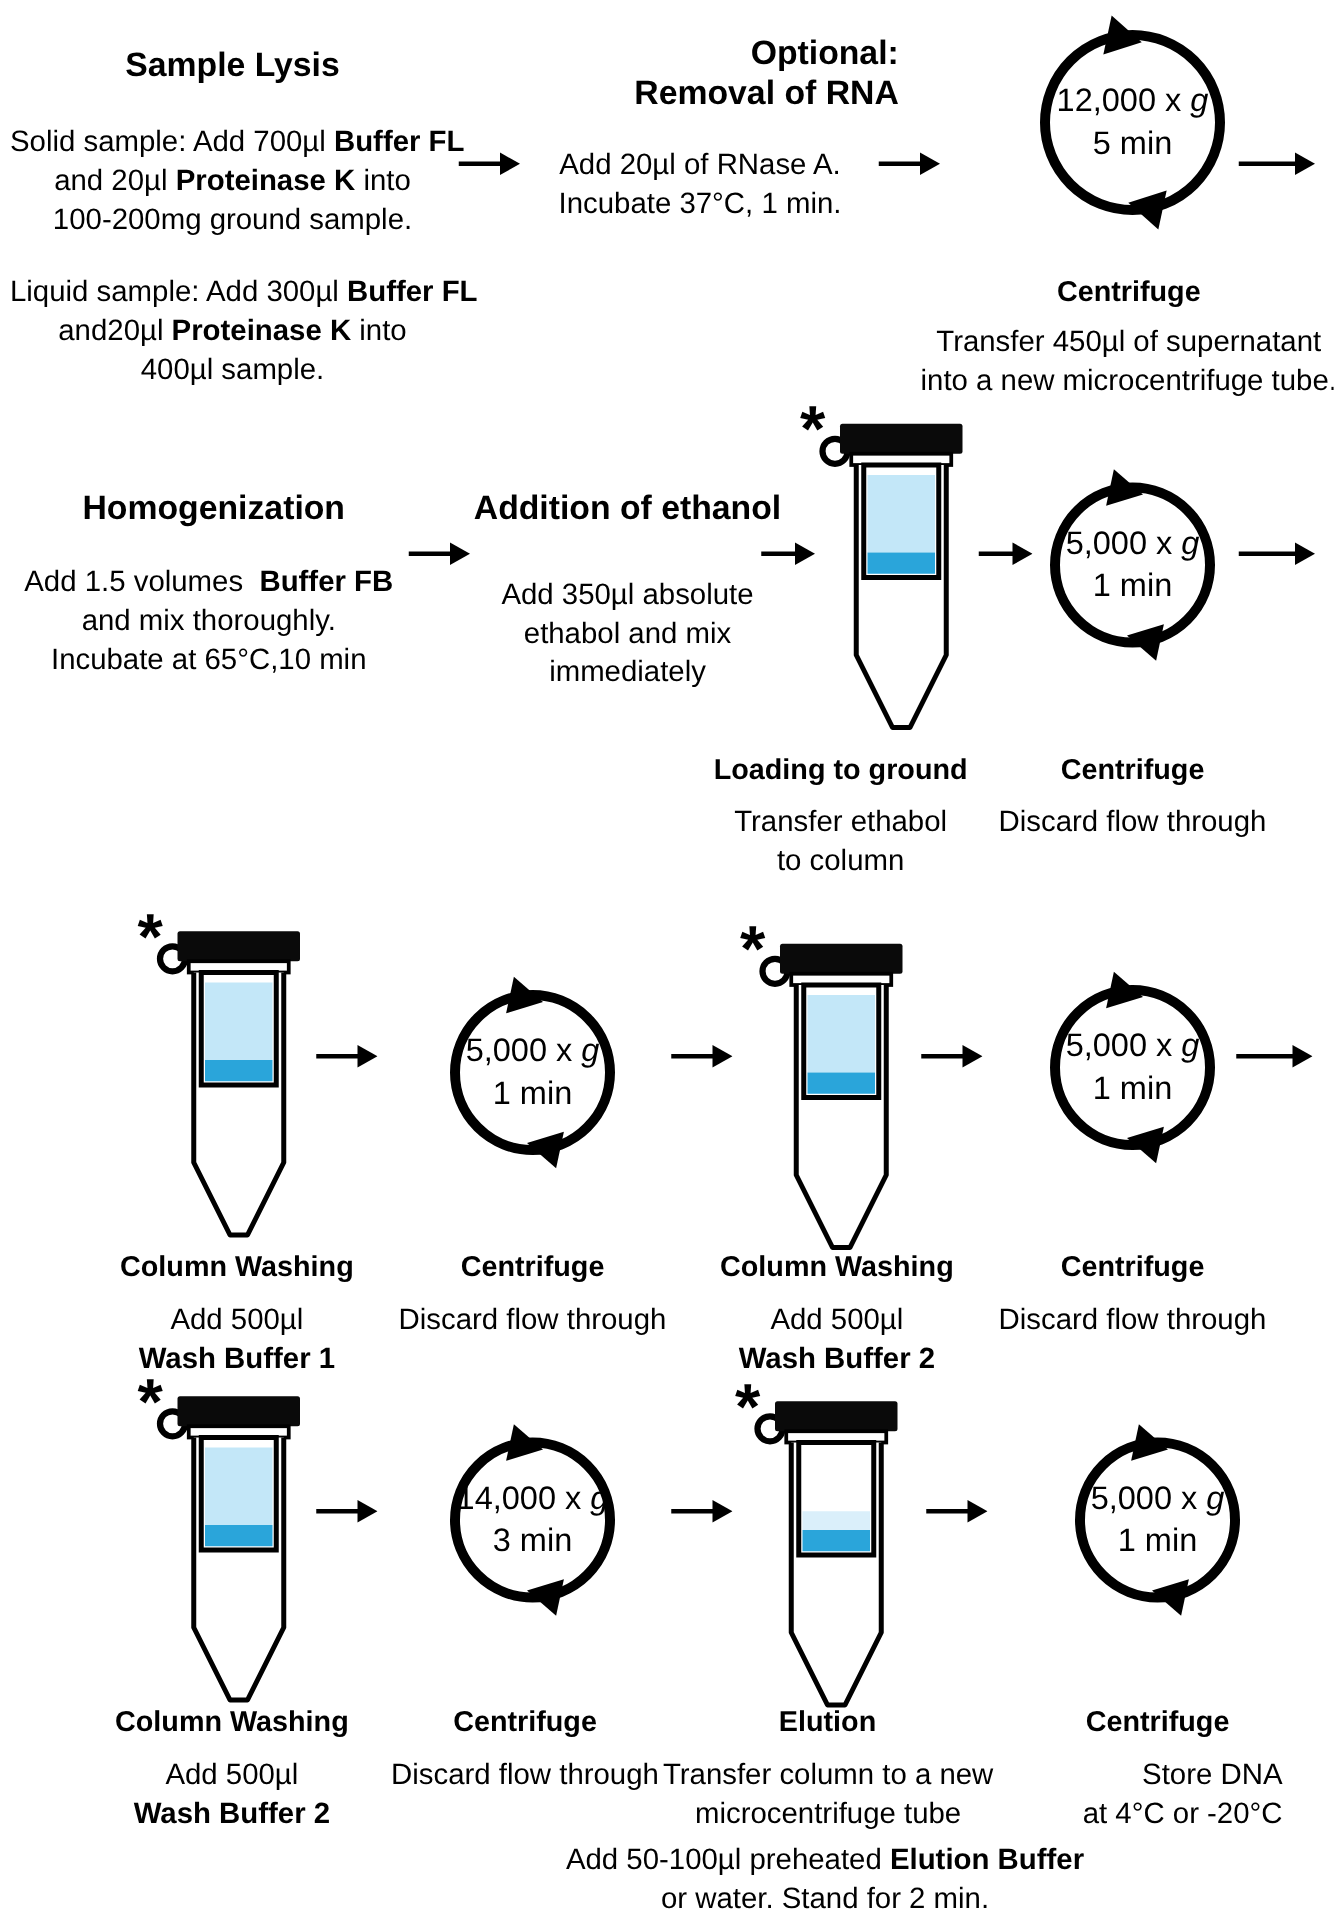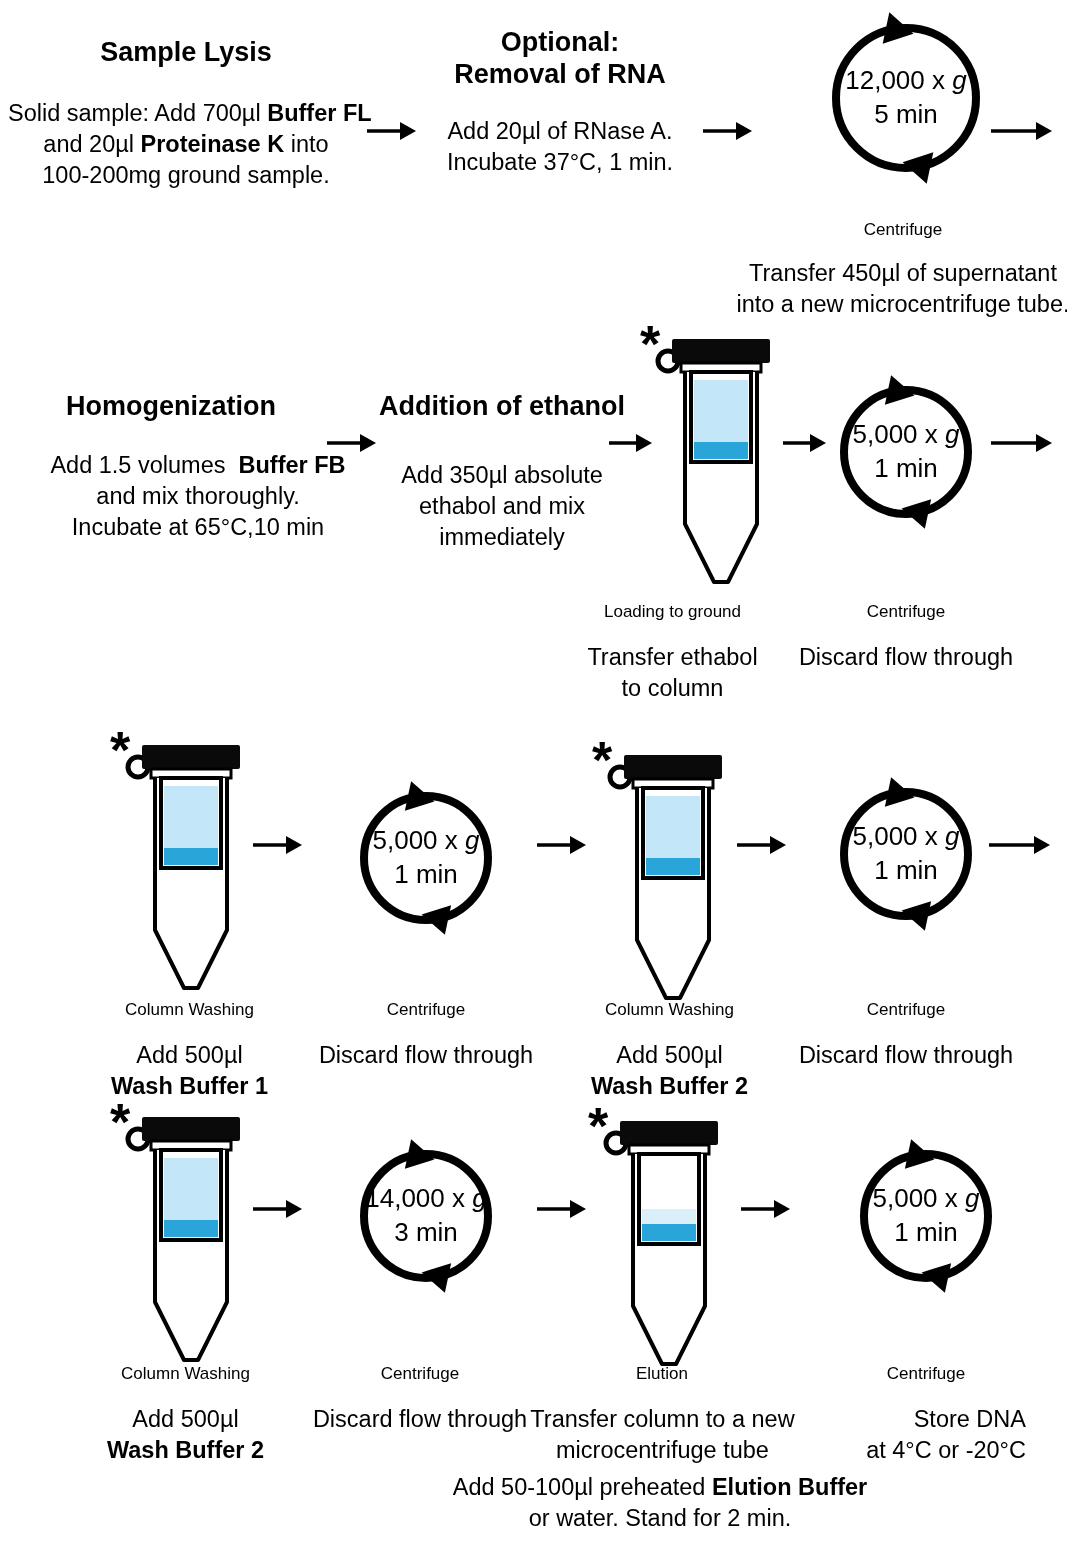--- a/index.html
+++ b/index.html
@@ -1,46 +1,49 @@
 <!DOCTYPE html>
 <html><head>
 <meta charset="utf-8">
 <style>
   html,body{margin:0;padding:0;background:#fff;}
   body{font-family:"Liberation Sans",sans-serif;color:#000;}
   #canvas{position:relative;width:1067px;height:1544px;background:#fff;overflow:hidden;border-radius:11px;}
   .abs{position:absolute;}
   .hd{font-weight:bold;font-size:27px;line-height:1.2;text-align:center;white-space:pre;}
   .txt{font-size:23.5px;line-height:1.32;text-align:center;white-space:pre;}
-  .lbl{font-weight:normal;font-size:17px;line-height:1.15;text-align:center;white-space:pre;}
+  .lbl{font-weight:bold;font-size:23px;line-height:1.15;text-align:center;white-space:pre;}
   .note{font-size:23.5px;line-height:1.3;text-align:center;white-space:pre;}
   .b{font-weight:bold;}
   .ctext{position:absolute;left:0;top:0;right:0;bottom:0;display:flex;flex-direction:column;align-items:center;justify-content:center;font-size:26px;line-height:1.3;}
   .tube{width:124px;height:256px;}
   .star{position:absolute;left:-12px;top:-16px;font-size:52px;font-weight:bold;line-height:1;}
   svg{display:block;}
 </style>
 </head>
 <body>
 
 <div id="canvas">
 
   <div class="abs hd" style="left:8px;top:36px;width:356px;">Sample Lysis</div>
   <div class="abs txt" style="left:8px;top:98px;width:356px;"><span>Solid sample: Add 700µl </span><span class="b">Buffer FL</span><span>
 and 20µl </span><span class="b">Proteinase K</span><span> into
 100-200mg ground sample.</span></div>
+  <div class="abs txt" style="left:8px;top:218px;width:356px;"><span>Liquid sample: Add 300µl </span><span class="b">Buffer FL</span><span>
+and20µl </span><span class="b">Proteinase K</span><span> into
+400µl sample.</span></div>
 
   <div class="abs" style="left:366px;top:118px;">
       <svg width="50" height="26" viewBox="0 0 50 26">
         <line x1="1" y1="13" x2="36" y2="13" stroke="#000" stroke-width="3.5"></line>
         <polygon points="34,4 50,13 34,22" fill="#000"></polygon>
       </svg>
     </div>
 
-  <div class="abs hd" style="left:420px;top:26px;width:280px;">Optional:
+  <div class="abs hd" style="left:439px;top:26px;width:280px;text-align:right;">Optional:
 Removal of RNA</div>
   <div class="abs txt" style="left:420px;top:116px;width:280px;">Add 20µl of RNase A.
 Incubate 37°C, 1 min.</div>
 
   <div class="abs" style="left:702px;top:118px;">
       <svg width="50" height="26" viewBox="0 0 50 26">
         <line x1="1" y1="13" x2="36" y2="13" stroke="#000" stroke-width="3.5"></line>
         <polygon points="34,4 50,13 34,22" fill="#000"></polygon>
       </svg>
     </div>
@@ -62,21 +65,21 @@
         <line x1="1" y1="13" x2="48" y2="13" stroke="#000" stroke-width="3.5"></line>
         <polygon points="46,4 62,13 46,22" fill="#000"></polygon>
       </svg>
     </div>
 
   <div class="abs lbl" style="left:803px;top:220px;width:200px;">Centrifuge</div>
   <div class="abs note" style="left:728px;top:258px;width:350px;">Transfer 450µl of supernatant
 into a new microcentrifuge tube.</div>
 
   <div class="abs hd" style="left:16px;top:390px;width:310px;">Homogenization</div>
-  <div class="abs txt" style="left:12px;top:450px;width:310px;margin-left:31px;"><span>Add 1.5 volumes  </span><span class="b">Buffer FB</span><span>
+  <div class="abs txt" style="left:12px;top:450px;width:310px;"><span>Add 1.5 volumes  </span><span class="b">Buffer FB</span><span>
 and mix thoroughly.
 Incubate at 65°C,10 min</span></div>
 
   <div class="abs" style="left:326px;top:430px;">
       <svg width="50" height="26" viewBox="0 0 50 26">
         <line x1="1" y1="13" x2="36" y2="13" stroke="#000" stroke-width="3.5"></line>
         <polygon points="34,4 50,13 34,22" fill="#000"></polygon>
       </svg>
     </div>
 

